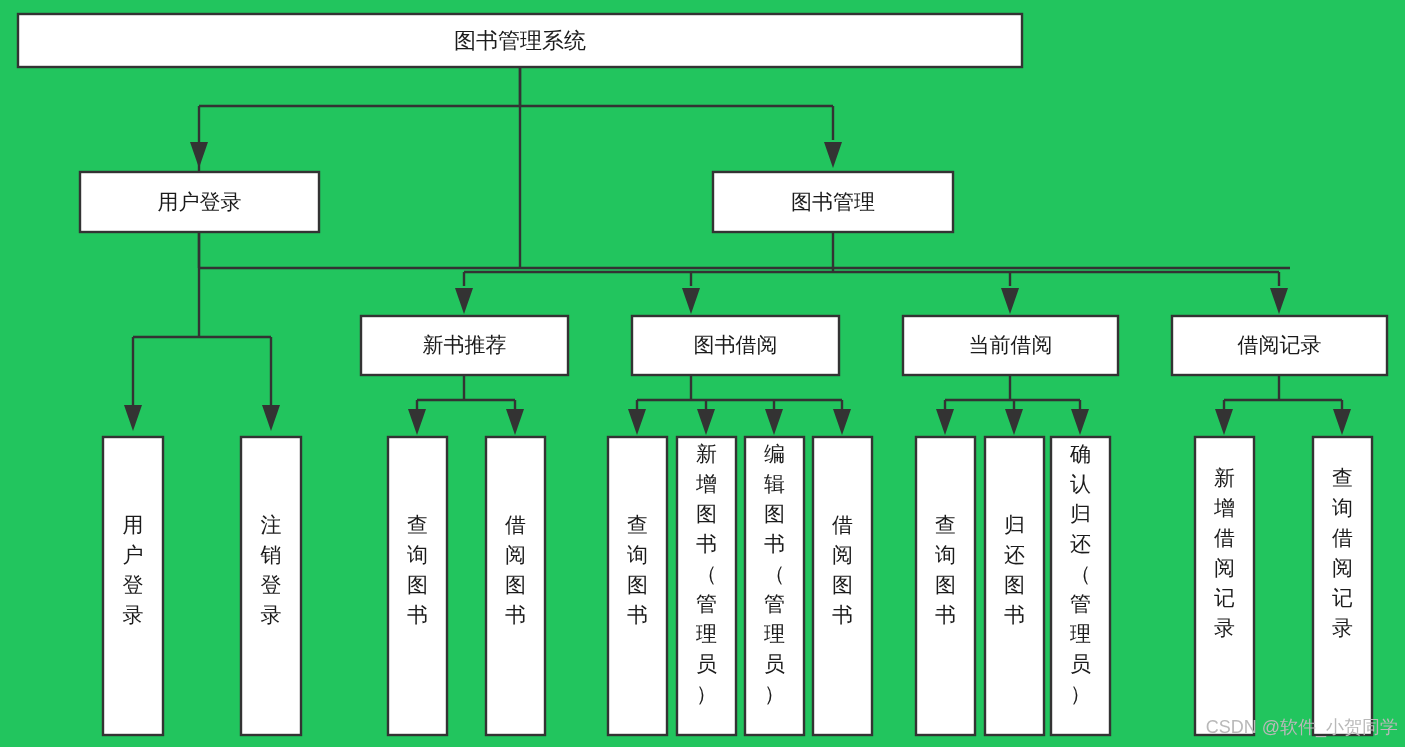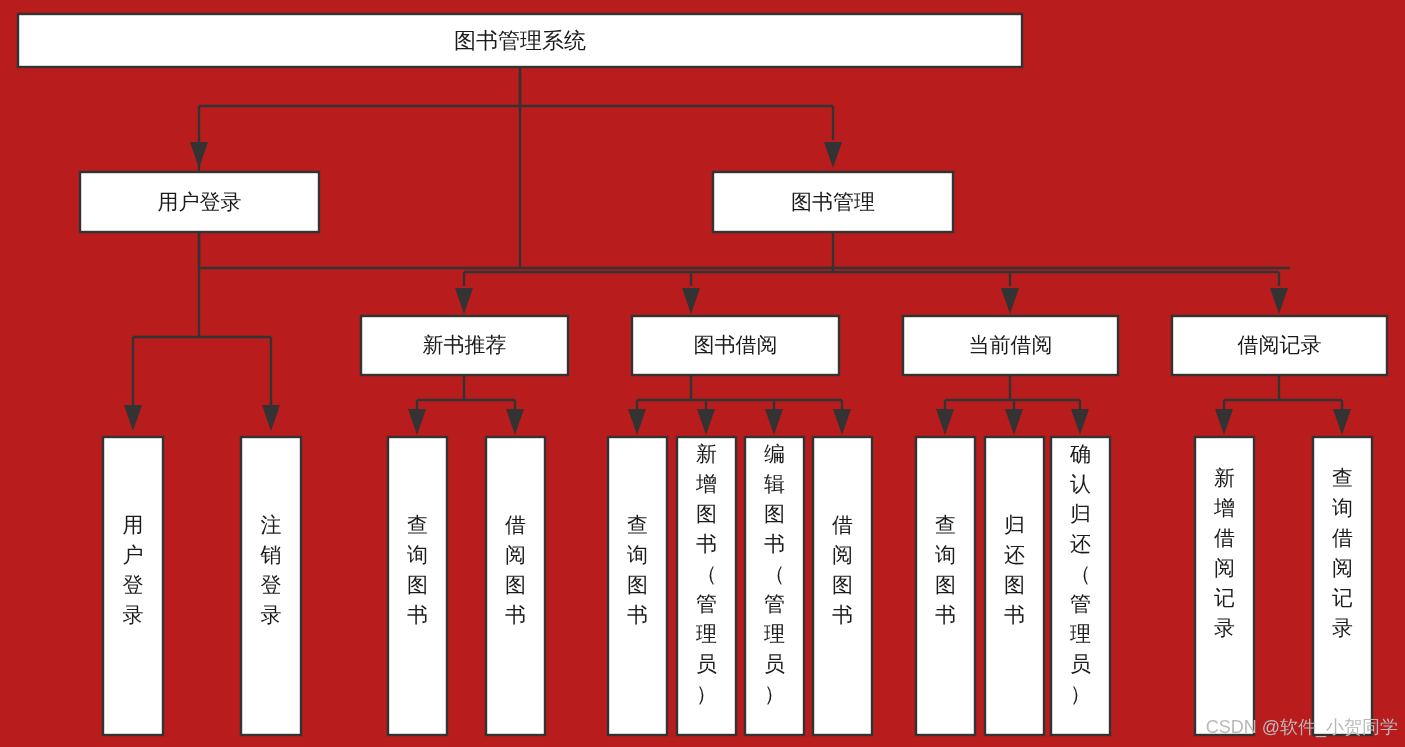--- a/index.html
+++ b/index.html
@@ -8,21 +8,21 @@
     padding: 0;
     background: #ffffff;
   }
   body {
     font-family: "Liberation Sans", "DejaVu Sans", sans-serif;
   }
   #diagram-root {
     position: relative;
     width: 1405px;
     height: 747px;
-    background: #b91c1c;
+    background: #22c55e;
     overflow: hidden;
   }
   svg.diagram-canvas {
     position: absolute;
     left: 0;
     top: 0;
     width: 1405px;
     height: 747px;
     display: block;
   }

